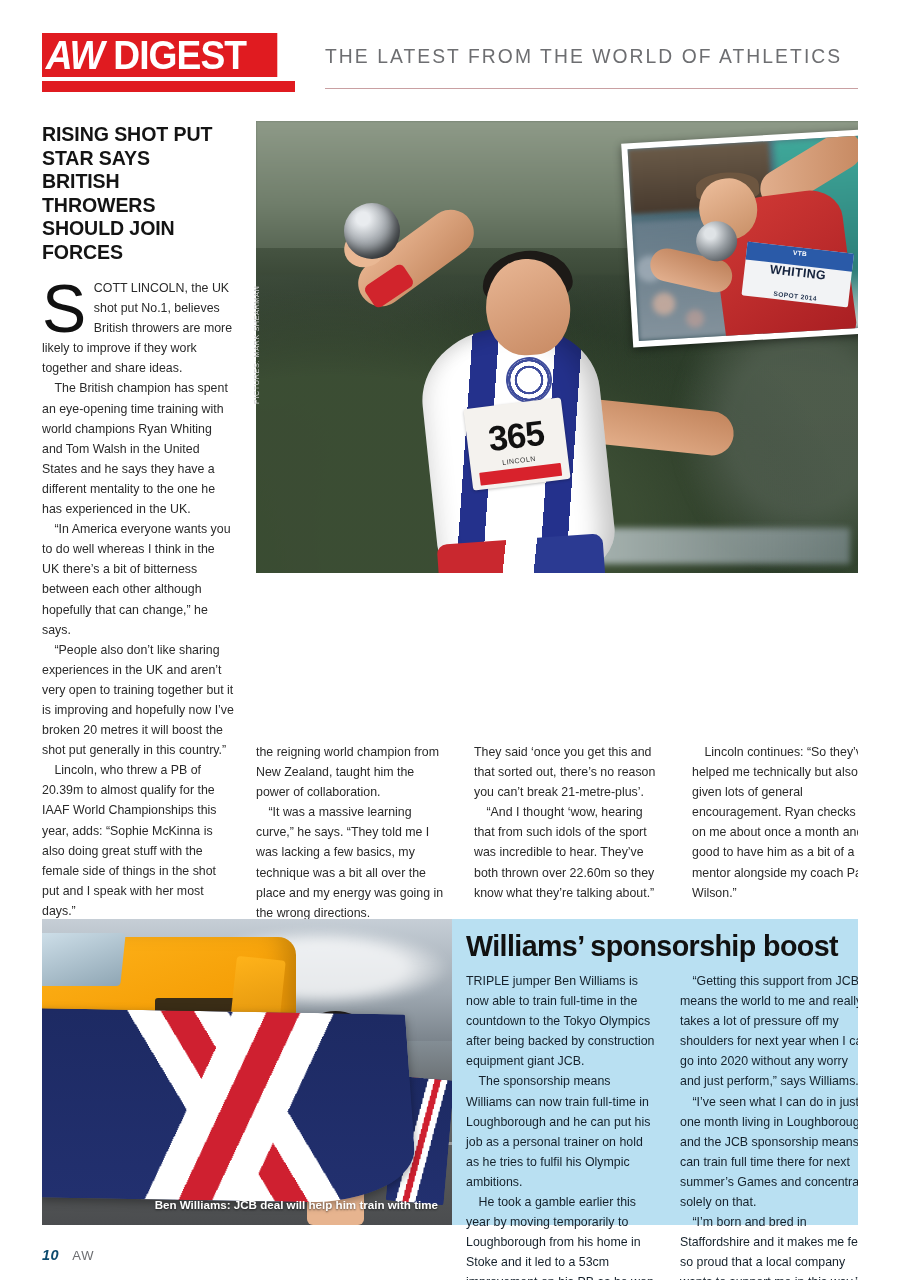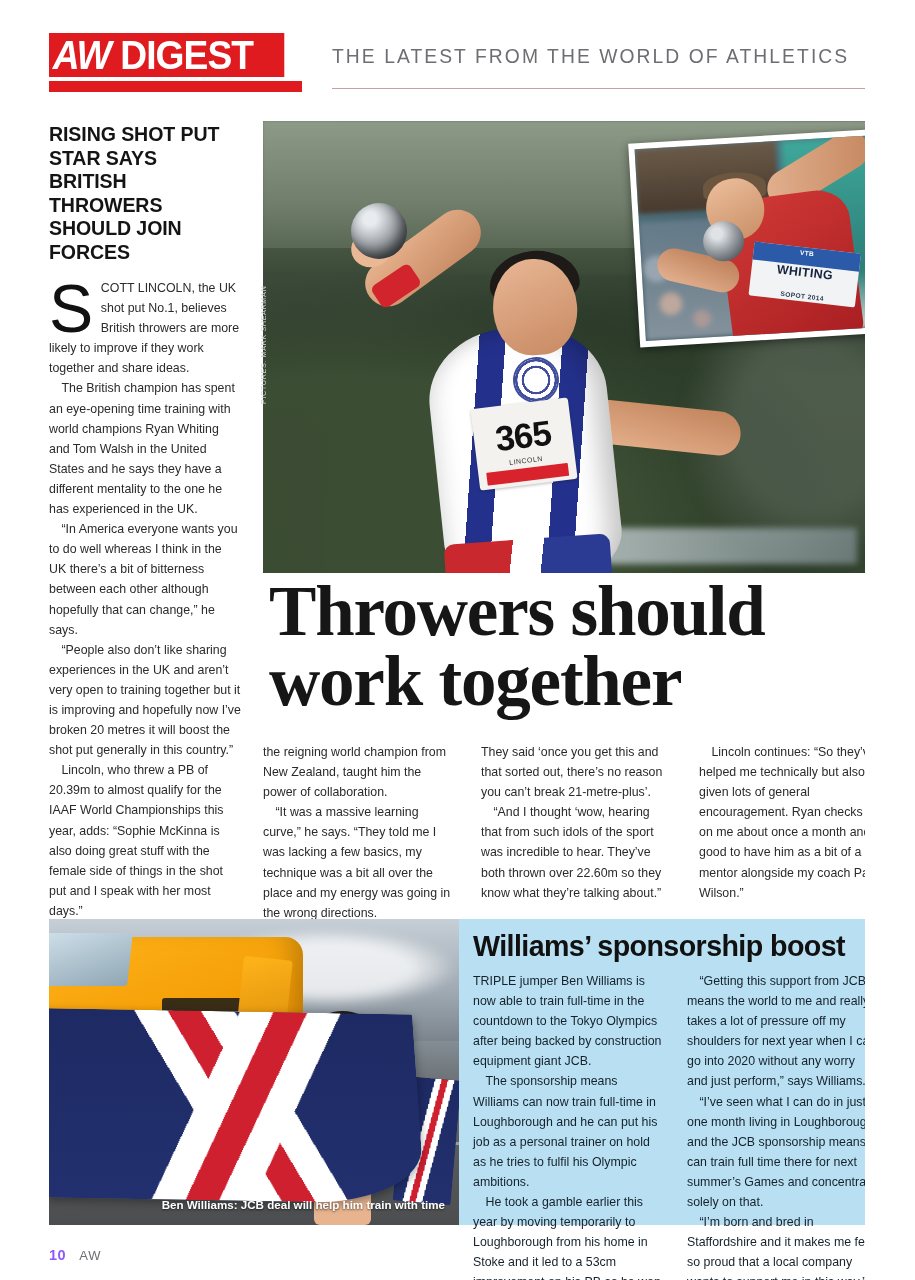--- a/index.html
+++ b/index.html
@@ -10,21 +10,20 @@
     background: #ffffff;
     font-family: "Liberation Sans", sans-serif;
   }
 
   .page {
     position: relative;
     width: 858px;
     height: 1280px;
     background: #ffffff;
     overflow: hidden;
-    margin-left: 7px;
   }
 
   
   .masthead {
     position: absolute;
     left: 42px; top: 33px;
     width: 832px; height: 62px;
   }
   .logo-block {
     position: absolute;
@@ -521,22 +520,23 @@
   .footer {
     position: absolute;
     left: 42px; bottom: 17px;
     display: flex;
     align-items: baseline;
     gap: 13px;
   }
   .footer-page {
     font-size: 14.5px;
     font-weight: 700;
-    color: #8b5cf6;
+    color: #0c4a6e;
     letter-spacing: .5px;
+    font-style: italic;
   }
   .footer-brand {
     font-size: 13px;
     font-weight: 400;
     color: #6d6e71;
     letter-spacing: 1px;
   }
 </style>
 </head>
 <body>
@@ -609,21 +609,20 @@
           <div class="ip-bib-top">
               <span>VTB</span>
             </div>
           <div class="ip-bib-name">WHITING</div>
           <div class="ip-bib-sub">SOPOT 2014</div>
         </div>
       </div>
     </div>
   </div>
 
-  <div class="big-head">Throwers should work together</div>
 
   <div class="lower-cols">
     <div class="lower-col body-col">
       <p>the reigning world champion from New Zealand, taught him the power of collaboration.</p>
       <p class="indent">“It was a massive learning curve,” he says. “They told me I was lacking a few basics, my technique was a bit all over the place and my energy was going in the wrong directions.</p>
     </div>
     <div class="lower-col body-col">
       <p>They said ‘once you get this and that sorted out, there’s no reason you can’t break 21-metre-plus’.</p>
       <p class="indent">“And I thought ‘wow, hearing that from such idols of the sport was incredible to hear. They’ve both thrown over 22.60m so they know what they’re talking about.”</p>
     </div>

